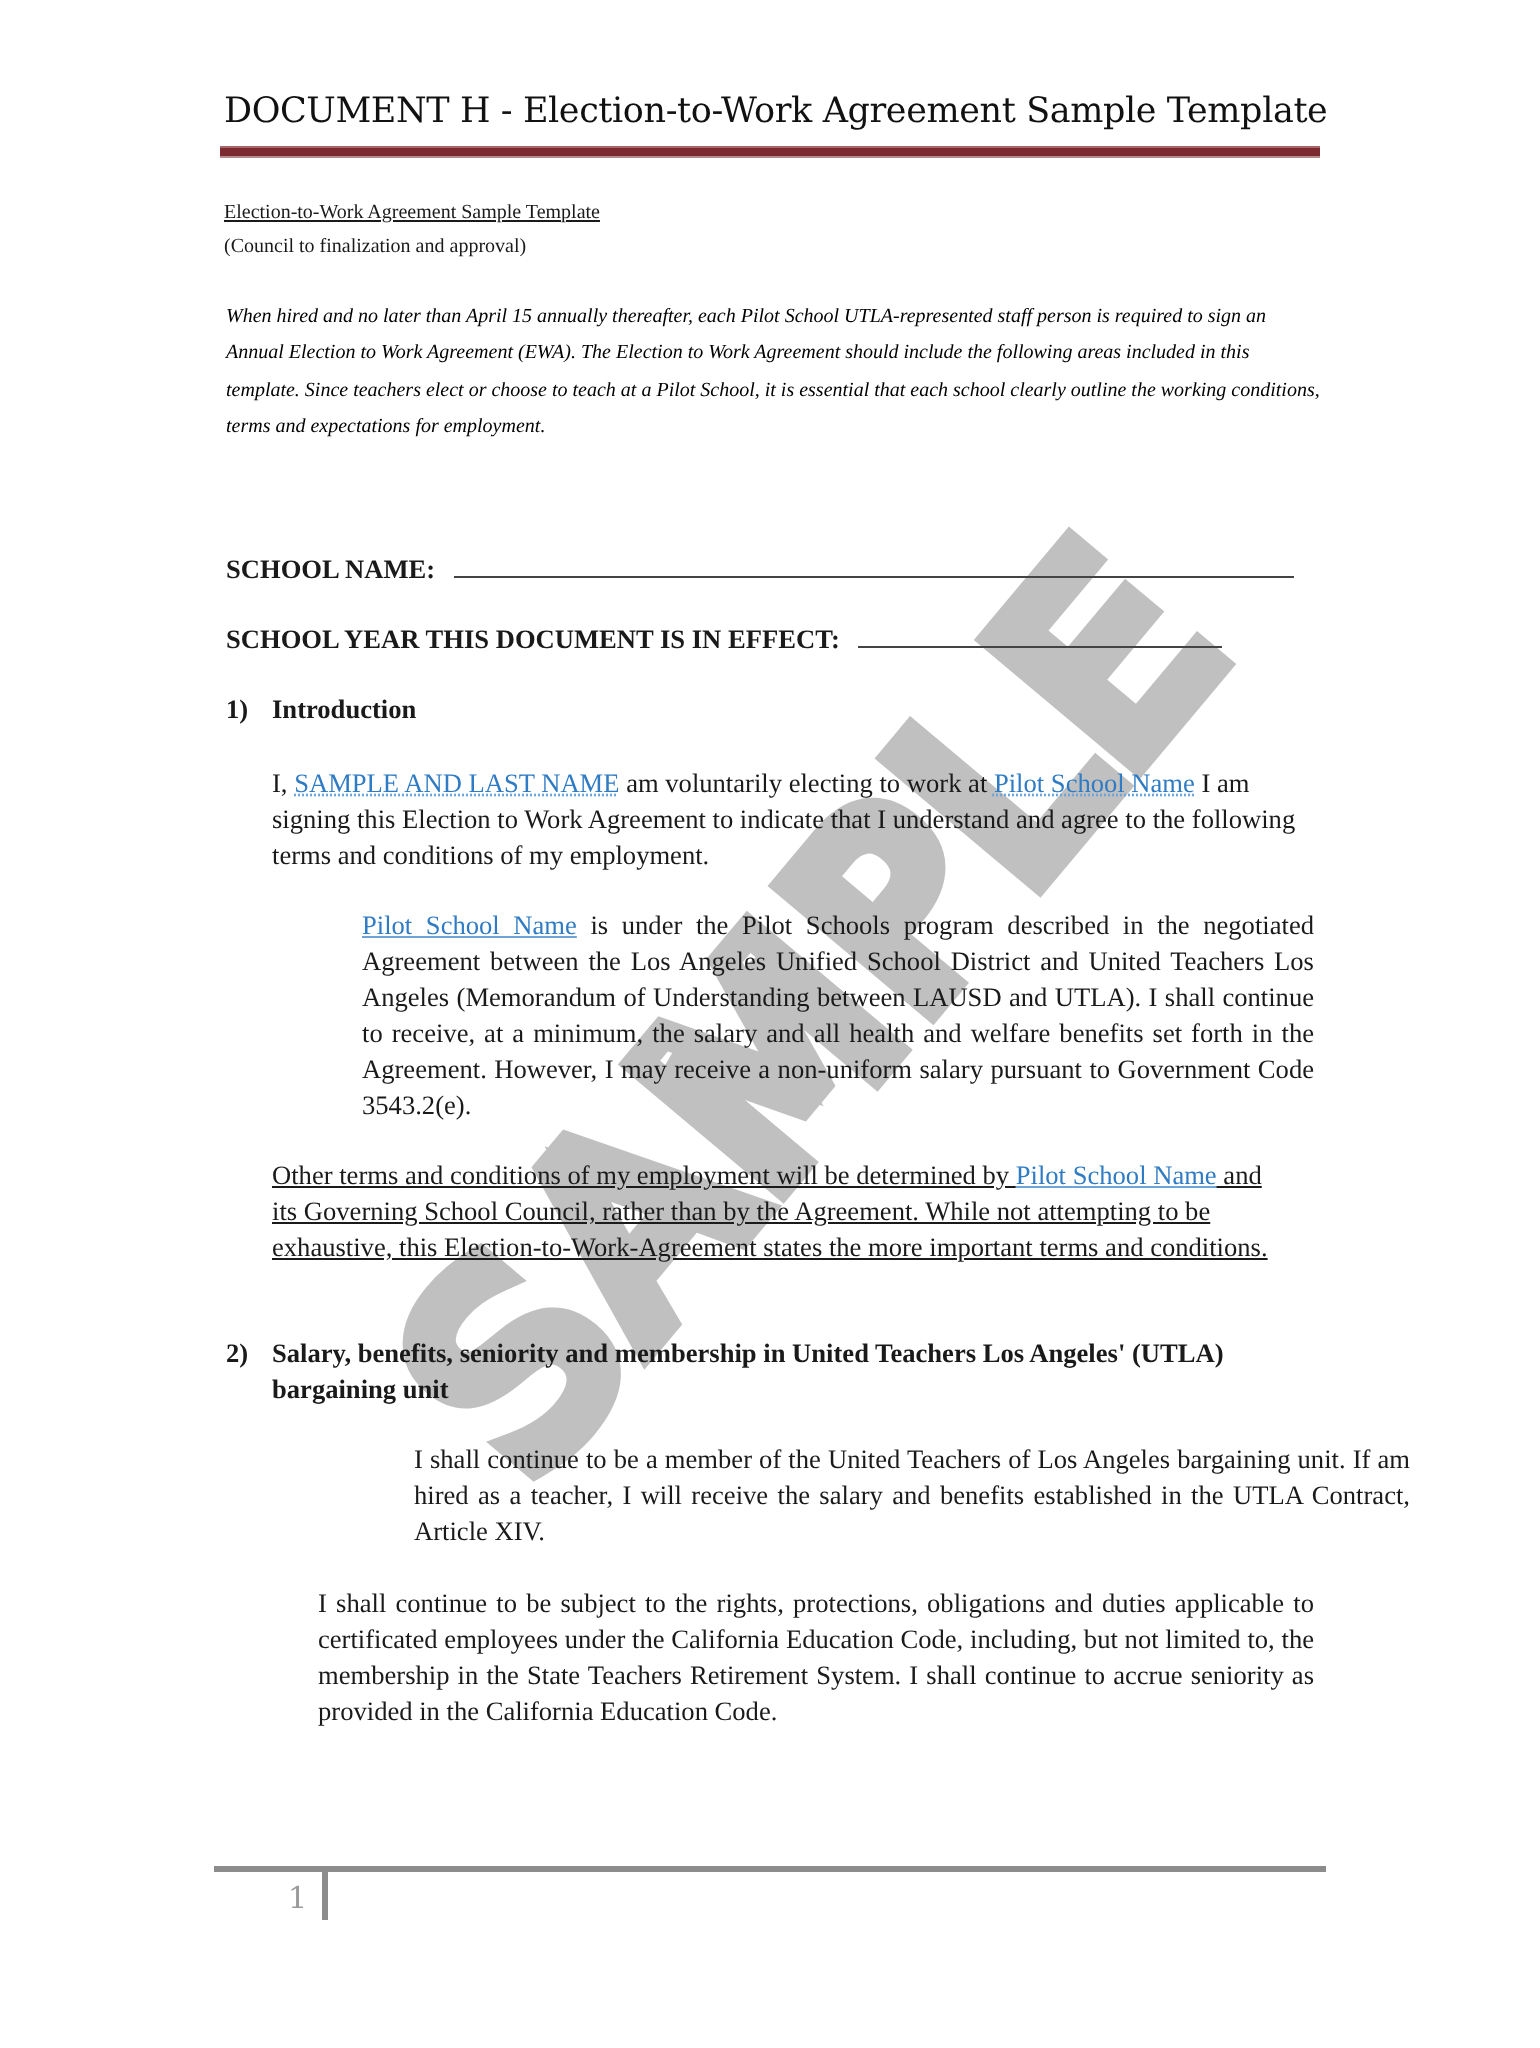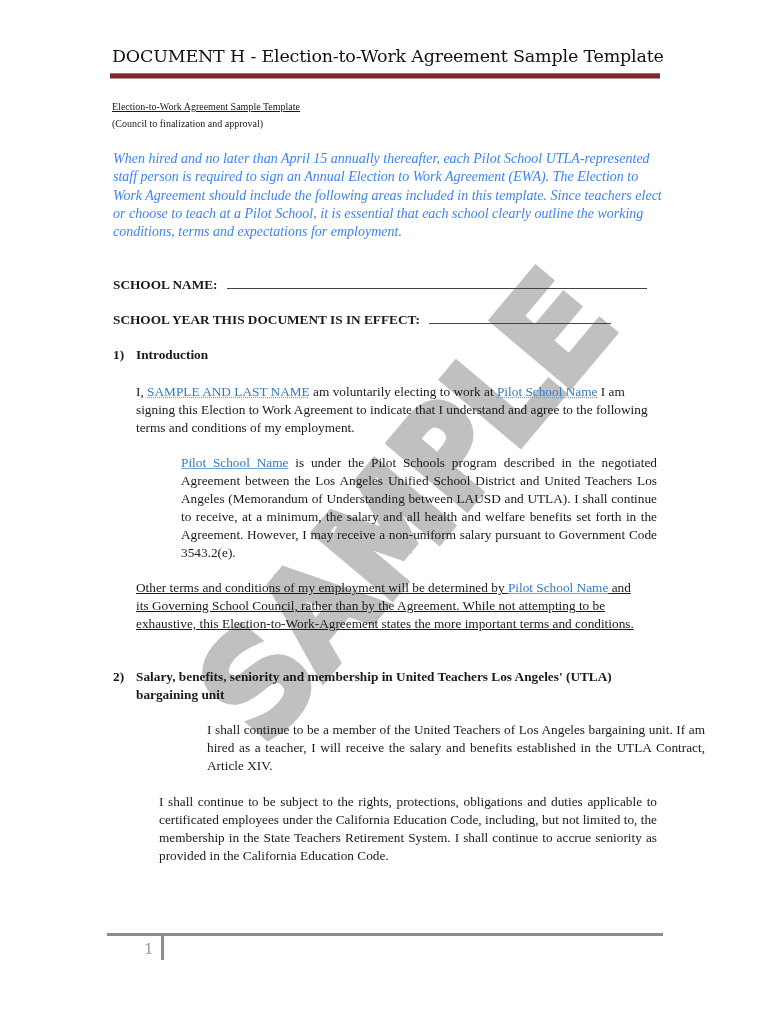--- a/index.html
+++ b/index.html
@@ -1,21 +1,21 @@
 <!DOCTYPE html>
 <html><head>
 <meta charset="utf-8">
 <style>
   html, body { margin:0; padding:0; background:#ffffff; }
   body { width:770px; height:1024px; position:relative; overflow:hidden; font-family:"Liberation Serif", serif; color:#1a1a1a; }
   .header-title { position:absolute; left:112px; top:46px; width:540px; text-align:center; font-family:"DejaVu Serif", serif; font-size:17.5px; letter-spacing:-0.2px; color:#111; white-space:nowrap; }
   .header-rule { position:absolute; left:110px; top:73px; width:550px; height:4px; background:#7b2b2f; border-top:1px solid #a6686a; border-bottom:1px solid #b98a8b; }
   .doc-title { position:absolute; left:112px; top:98px; width:540px; text-align:left; font-weight:normal; font-size:10px; line-height:17px; }
   .doc-title .t1 { text-decoration:underline; }
-  .intro { position:absolute; left:113px; top:150px; width:550px; font-style:italic; font-size:14px; line-height:18.3px; color:#3b82f6; }
+  .intro { position:absolute; left:113px; top:150px; width:550px; font-style:italic; font-size:10px; line-height:18.3px; color:#000000; }
   .field { position:absolute; left:113px; font-weight:bold; font-size:13.3px; white-space:nowrap; }
   .field .line { display:inline-block; border-bottom:1px solid #444; vertical-align:baseline; height:10px; }
   .sec-head { position:absolute; left:113px; font-weight:bold; font-size:13.3px; line-height:18px; width:560px; }
   .sec-head .num { position:absolute; left:0; }
   .sec-head .txt { display:block; margin-left:23px; }
   .para { position:absolute; font-size:13.3px; line-height:18px; color:#1a1a1a; }
   .justify { text-align:justify; }
   .link { color:#2f7bc4; text-decoration:underline; text-decoration-color:#6fa4d8; }
   .link.dotted { text-decoration-style:dotted; }
   .footer-rule { position:absolute; left:107px; top:933px; width:556px; height:3px; background:#8c8c8c; }

